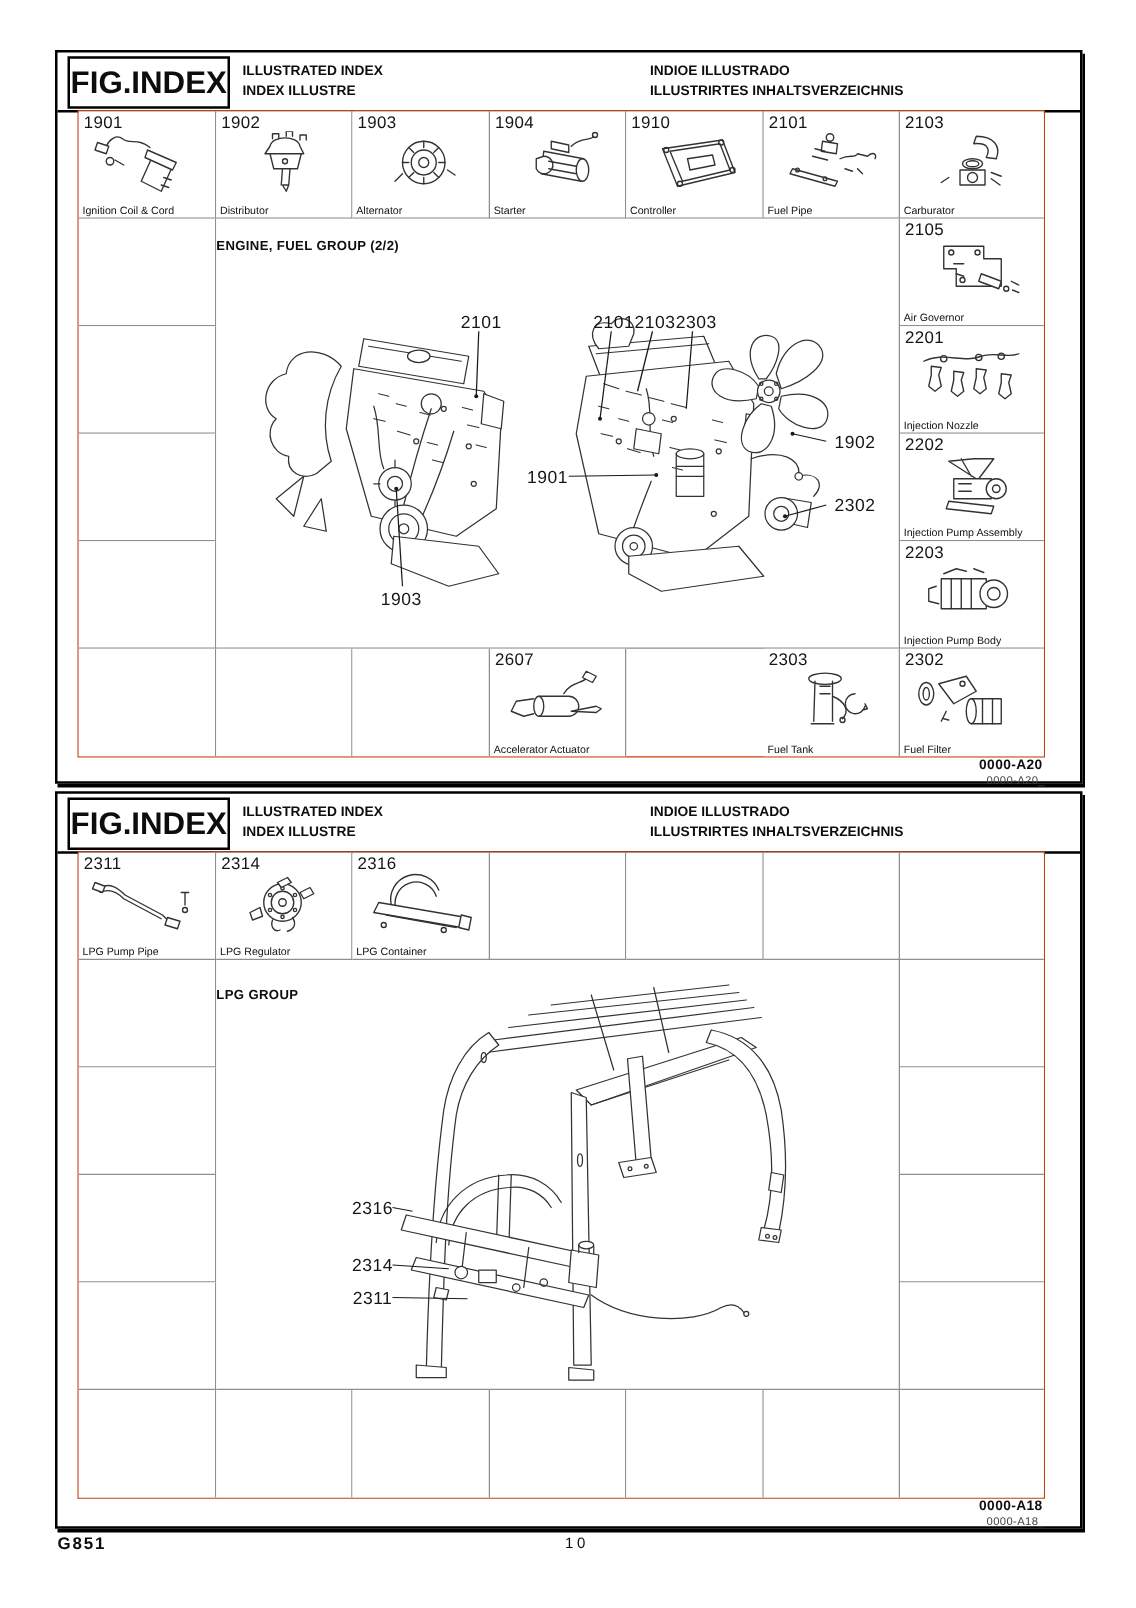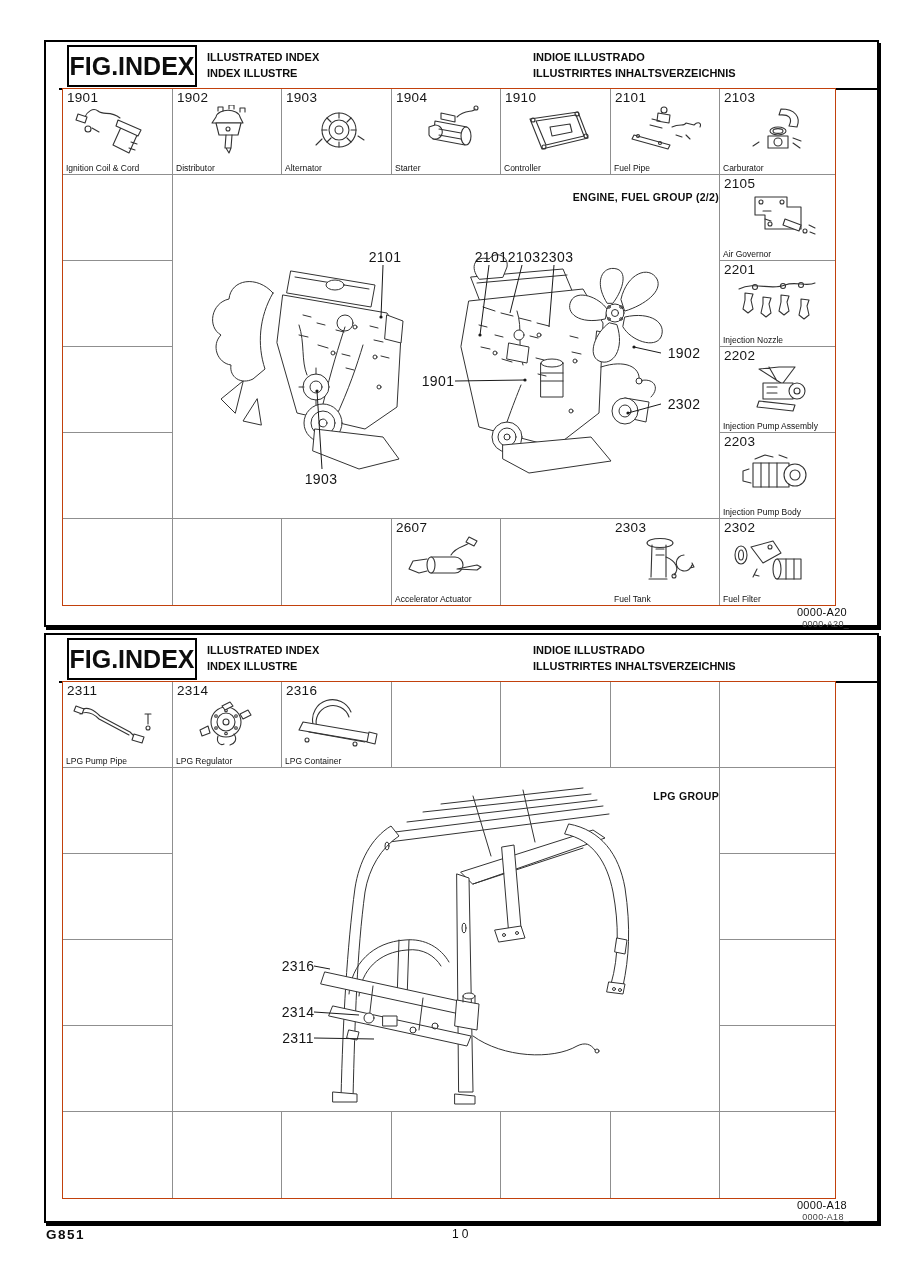--- a/index.html
+++ b/index.html
@@ -1,19 +1,19 @@
 <!DOCTYPE html>
 <html><head>
 <meta charset="utf-8">
 <style>
   html,body{margin:0;padding:0;background:#fff;}
   .page{position:relative;width:909px;height:1286px;background:#fff;overflow:hidden;
         font-family:"Liberation Sans",sans-serif;color:#0d0d0d;}
   .box{position:absolute;left:44px;width:818px;background:#fff;border:2px solid #000;
-       box-shadow:2px 3px 0 #000;padding-left:13px;}
+       box-shadow:2px 3px 0 #000;}
   .box1{top:40px;height:583px;}
   .box2{top:633px;height:586px;}
   .hdr{position:relative;height:46px;border-bottom:2px solid #000;}
   .figcell{position:absolute;left:8px;top:3px;width:126px;height:38px;border:2px solid #000;
            display:flex;align-items:center;justify-content:center;
            font-size:25px;font-weight:bold;letter-spacing:0px;}
   .hgrp{position:absolute;top:7px;font-size:11px;font-weight:bold;line-height:16px;white-space:nowrap;}
   .hgrp1{left:148px;}
   .hgrp2{left:474px;}
   .tbl{position:absolute;left:16px;top:46px;width:772px;height:516px;border:1px solid #c2410c;
@@ -21,27 +21,27 @@
        grid-template-rows:repeat(6,86px);}
   .cell{position:relative;border-right:1px solid #8f8f8f;border-bottom:1px solid #8f8f8f;background:#fff;}
   .ec{border-right:none!important;}
   .er{border-bottom:none!important;}
   .pid{position:absolute;top:1px;left:4px;font-size:13.5px;letter-spacing:.3px;color:#151515;}
   .plabel{position:absolute;bottom:1px;left:3px;font-size:8.5px;font-weight:normal;
           white-space:nowrap;color:#111;}
   .art{position:absolute;left:3px;top:16px;width:104px;height:50px;}
   .side .art{left:5px;}
   .merged{position:relative;}
-  .dtitle{position:absolute;top:16px;left:0;width:100%;text-align:right;
+  .dtitle{position:absolute;top:16px;left:0;width:100%;text-align:left;
           font-size:10.5px;font-weight:bold;letter-spacing:.3px;}
   .dtitle2{top:22px;}
   .diagram{position:absolute;left:0;top:0;width:547px;height:344px;}
   .callout{position:absolute;transform:translate(-50%,-50%);font-size:14px;
            letter-spacing:.4px;color:#151515;white-space:nowrap;}
-  .code{position:absolute;right:30px;top:564px;font-size:11px;font-weight:normal;letter-spacing:.3px;}
+  .code{position:absolute;right:30px;top:564px;font-size:11px;font-weight:bold;letter-spacing:.3px;}
   .codesub{position:absolute;right:28px;top:577px;font-size:9px;color:#444;letter-spacing:.3px;}
   .footer-left{position:absolute;left:46px;top:1227px;font-size:13.5px;font-weight:bold;letter-spacing:1.5px;}
   .footer-page{position:absolute;left:452px;top:1227px;font-size:12px;font-weight:normal;letter-spacing:3px;}
 </style>
 </head>
 <body>
 
 <div class="page">
 
   <div class="box box1">

